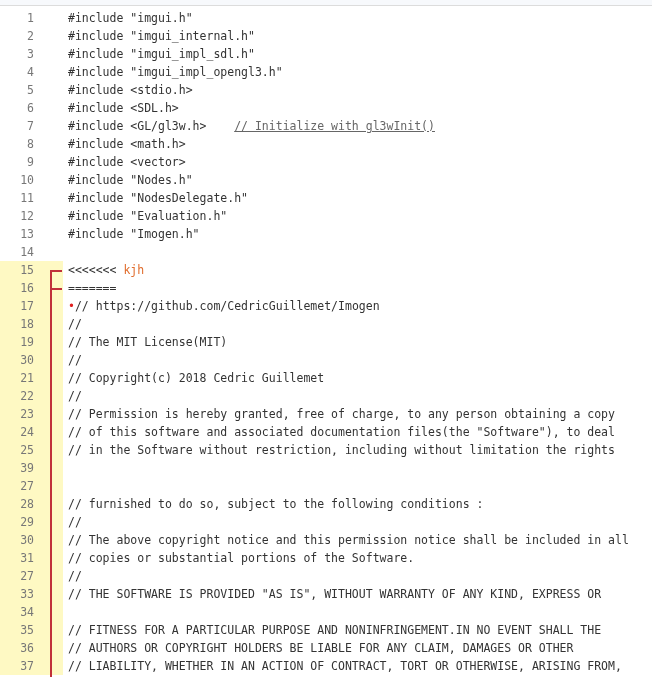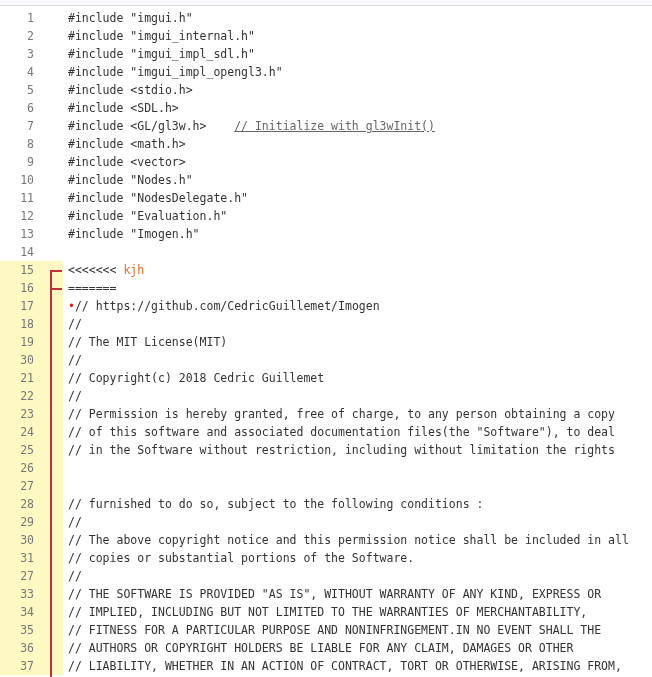--- a/index.html
+++ b/index.html
@@ -41,28 +41,28 @@
     <div class="line conflict"><div class="gutter"><span class="ln">16</span></div><span class="code"><span>=======</span></span></div>
     <div class="line conflict"><div class="gutter"><span class="ln">17</span></div><span class="code"><span class="dot">•</span><span>// https://github.com/CedricGuillemet/Imogen</span></span></div>
     <div class="line conflict"><div class="gutter"><span class="ln">18</span></div><span class="code"><span>//</span></span></div>
     <div class="line conflict"><div class="gutter"><span class="ln">19</span></div><span class="code"><span>// The MIT License(MIT)</span></span></div>
     <div class="line conflict"><div class="gutter"><span class="ln">30</span></div><span class="code"><span>//</span></span></div>
     <div class="line conflict"><div class="gutter"><span class="ln">21</span></div><span class="code"><span>// Copyright(c) 2018 Cedric Guillemet</span></span></div>
     <div class="line conflict"><div class="gutter"><span class="ln">22</span></div><span class="code"><span>//</span></span></div>
     <div class="line conflict"><div class="gutter"><span class="ln">23</span></div><span class="code"><span>// Permission is hereby granted, free of charge, to any person obtaining a copy</span></span></div>
     <div class="line conflict"><div class="gutter"><span class="ln">24</span></div><span class="code"><span>// of this software and associated documentation files(the "Software"), to deal</span></span></div>
     <div class="line conflict"><div class="gutter"><span class="ln">25</span></div><span class="code"><span>// in the Software without restriction, including without limitation the rights</span></span></div>
-    <div class="line conflict"><div class="gutter"><span class="ln">26</span></div></div>
+    <div class="line conflict"><div class="gutter"><span class="ln">39</span></div></div>
     <div class="line conflict"><div class="gutter"><span class="ln">27</span></div></div>
     <div class="line conflict"><div class="gutter"><span class="ln">28</span></div><span class="code"><span>// furnished to do so, subject to the following conditions :</span></span></div>
     <div class="line conflict"><div class="gutter"><span class="ln">29</span></div><span class="code"><span>//</span></span></div>
     <div class="line conflict"><div class="gutter"><span class="ln">30</span></div><span class="code"><span>// The above copyright notice and this permission notice shall be included in all</span></span></div>
     <div class="line conflict"><div class="gutter"><span class="ln">31</span></div><span class="code"><span>// copies or substantial portions of the Software.</span></span></div>
     <div class="line conflict"><div class="gutter"><span class="ln">27</span></div><span class="code"><span>//</span></span></div>
     <div class="line conflict"><div class="gutter"><span class="ln">33</span></div><span class="code"><span>// THE SOFTWARE IS PROVIDED "AS IS", WITHOUT WARRANTY OF ANY KIND, EXPRESS OR</span></span></div>
-    <div class="line conflict"><div class="gutter"><span class="ln">34</span></div><span class="code"><span>// IMPLIED, INCLUDING BUT NOT LIMITED TO THE WARRANTIES OF MERCHANTABILITY,</span></span></div>
+    <div class="line conflict"><div class="gutter"><span class="ln">34</span></div></div>
     <div class="line conflict"><div class="gutter"><span class="ln">35</span></div><span class="code"><span>// FITNESS FOR A PARTICULAR PURPOSE AND NONINFRINGEMENT.IN NO EVENT SHALL THE</span></span></div>
     <div class="line conflict"><div class="gutter"><span class="ln">36</span></div><span class="code"><span>// AUTHORS OR COPYRIGHT HOLDERS BE LIABLE FOR ANY CLAIM, DAMAGES OR OTHER</span></span></div>
     <div class="line conflict"><div class="gutter"><span class="ln">37</span></div><span class="code"><span>// LIABILITY, WHETHER IN AN ACTION OF CONTRACT, TORT OR OTHERWISE, ARISING FROM,</span></span></div>
     <div class="bracket-v" style="top: 261px; height: 414px;"></div>
     <div class="bracket-h" style="top: 261px;"></div>
     <div class="bracket-h" style="top: 279px;"></div>
   </div>
 
 </body></html>

